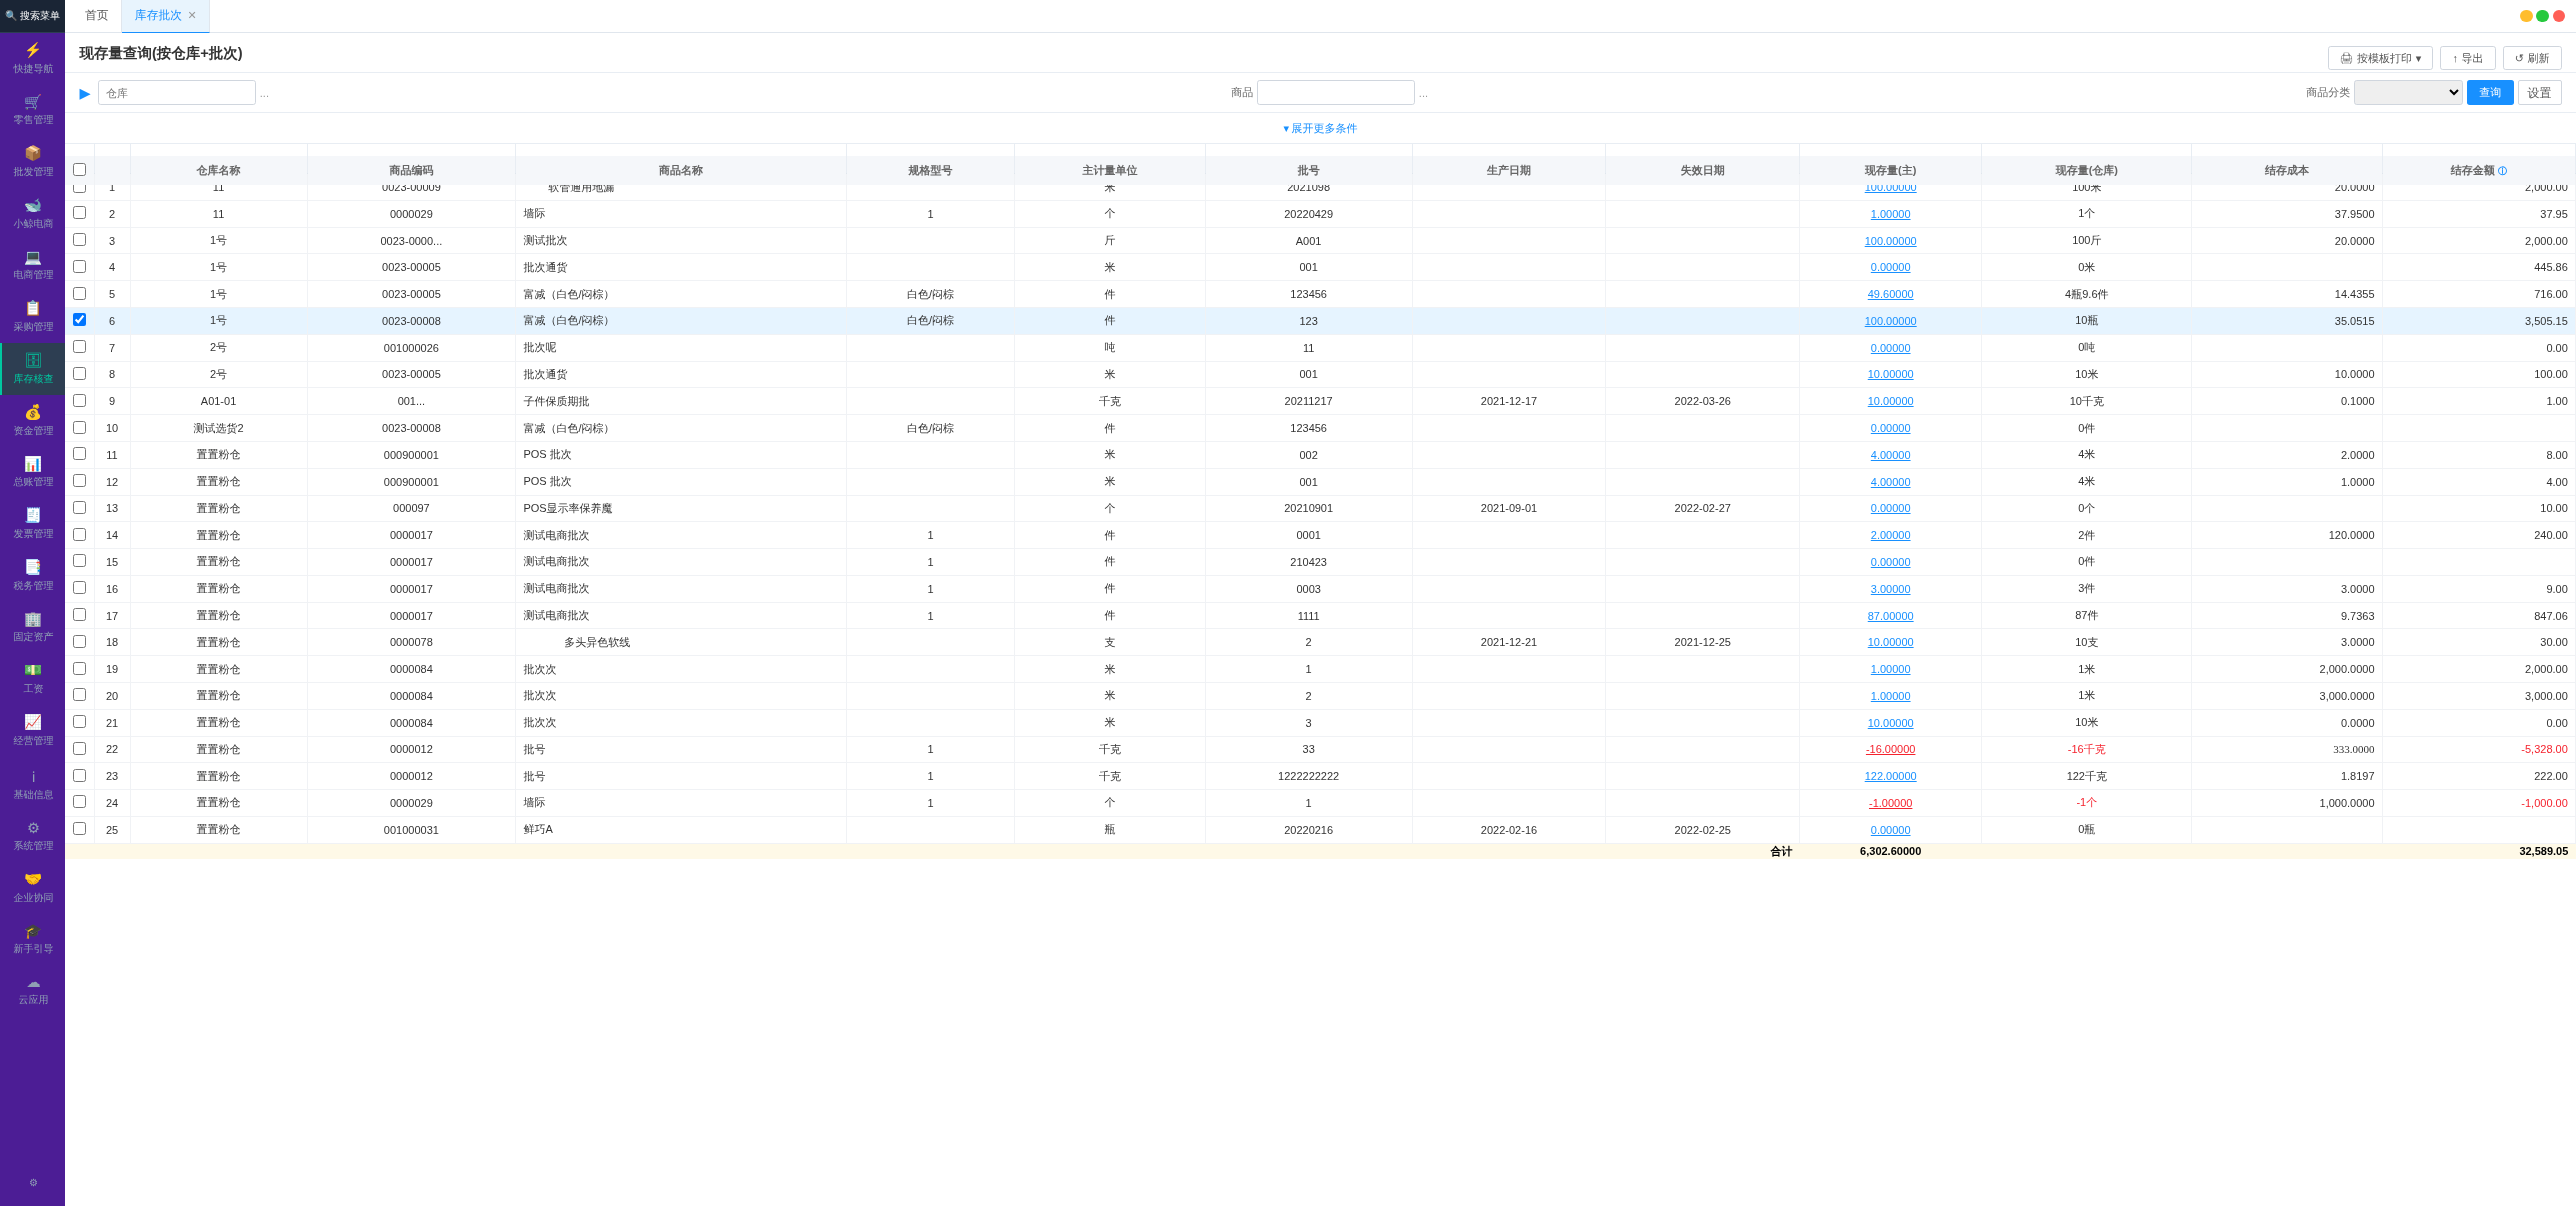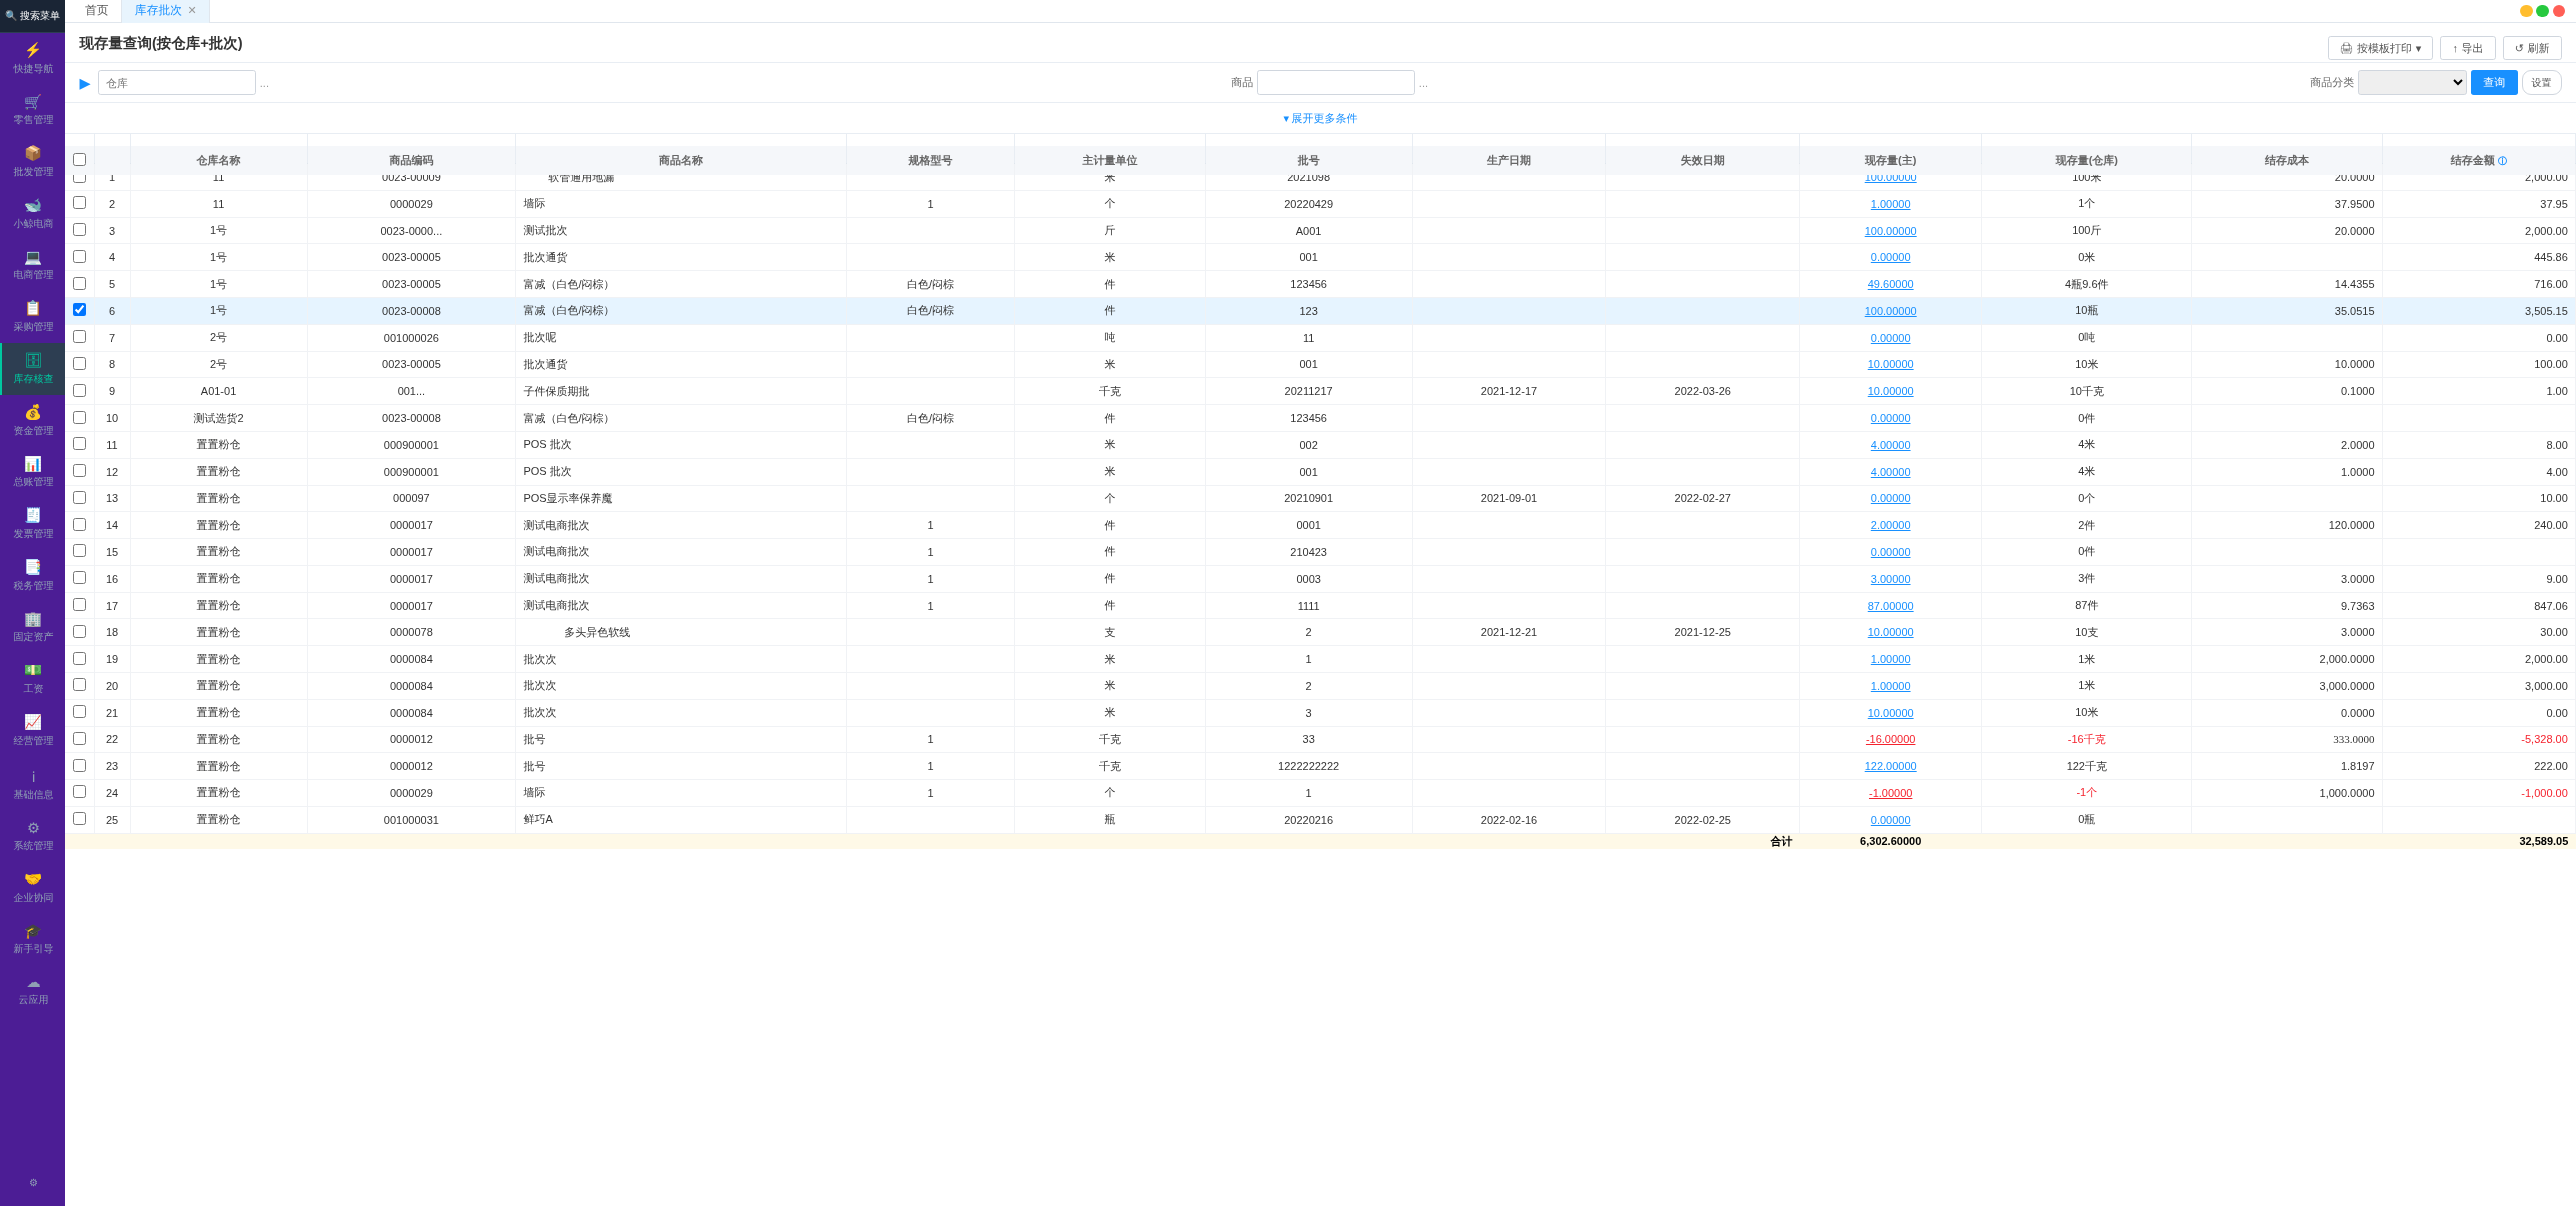--- a/index.html
+++ b/index.html
@@ -48,21 +48,21 @@
       flex-direction: column;
       overflow: hidden;
     }
 
     
     .top-tabs {
       background: #fff;
       border-bottom: 0.9px solid #e0e6ed;
       display: flex;
       align-items: center;
-      height: 23px;
+      height: 33px;
       padding: 0 7.2px;
     }
     .tab-item {
       padding: 0 12.7px;
       height: 33px;
       display: flex;
       align-items: center;
       cursor: pointer;
       color: #555;
       font-size: 11.8px;
@@ -136,25 +136,25 @@
       border: none;
       border-radius: 2.7px;
       padding: 3.6px 12.7px;
       height: 25px;
       cursor: pointer;
       font-size: 11px;
     }
     .setting-btn {
       background: #fff;
       border: 0.9px solid #d0d6de;
-      border-radius: 9px;
+      border-radius: 2px;
       padding: 3.6px 9px;
       height: 25px;
       cursor: pointer;
-      font-size: 10px;
+      font-size: 12px;
       color: #555;
     }
 
     
     .table-container {
       flex: 1;
       overflow: auto;
       background: #fff;
       padding: 0;
     }

